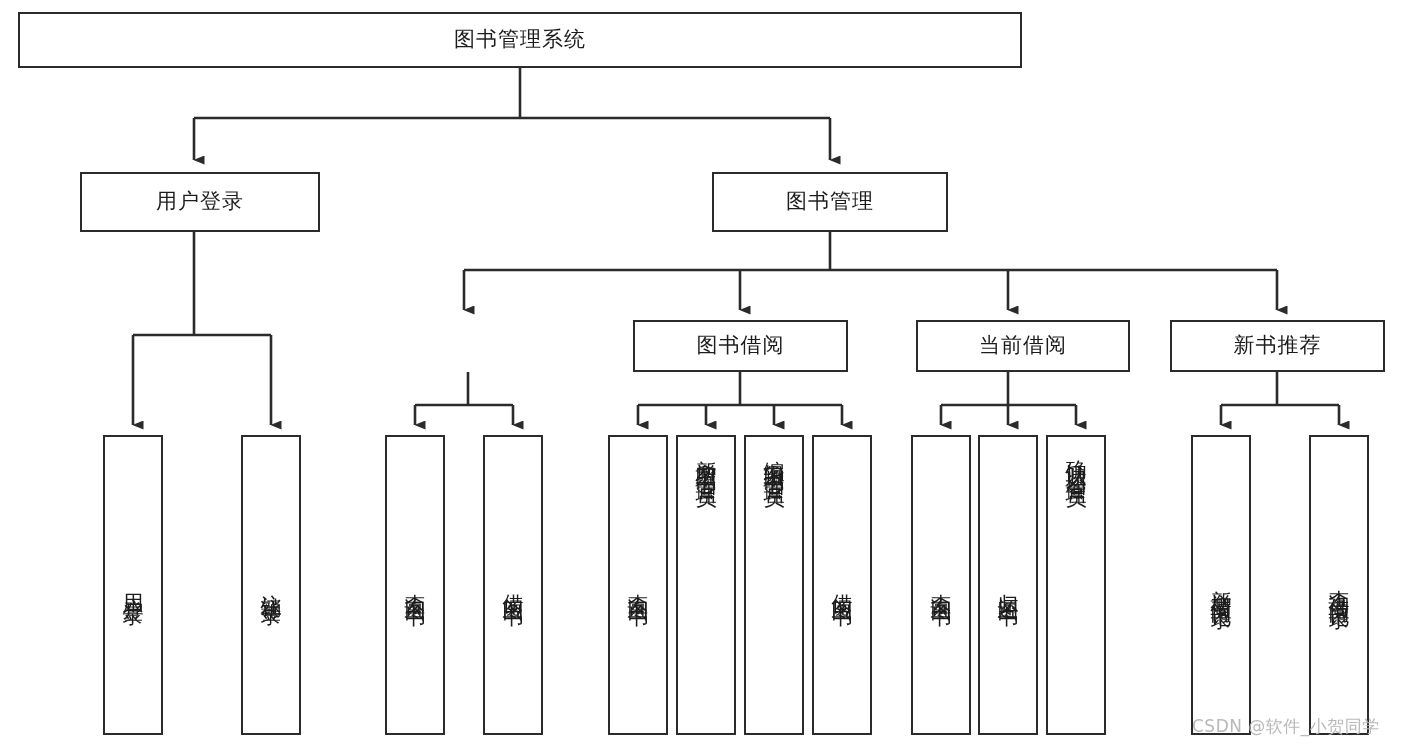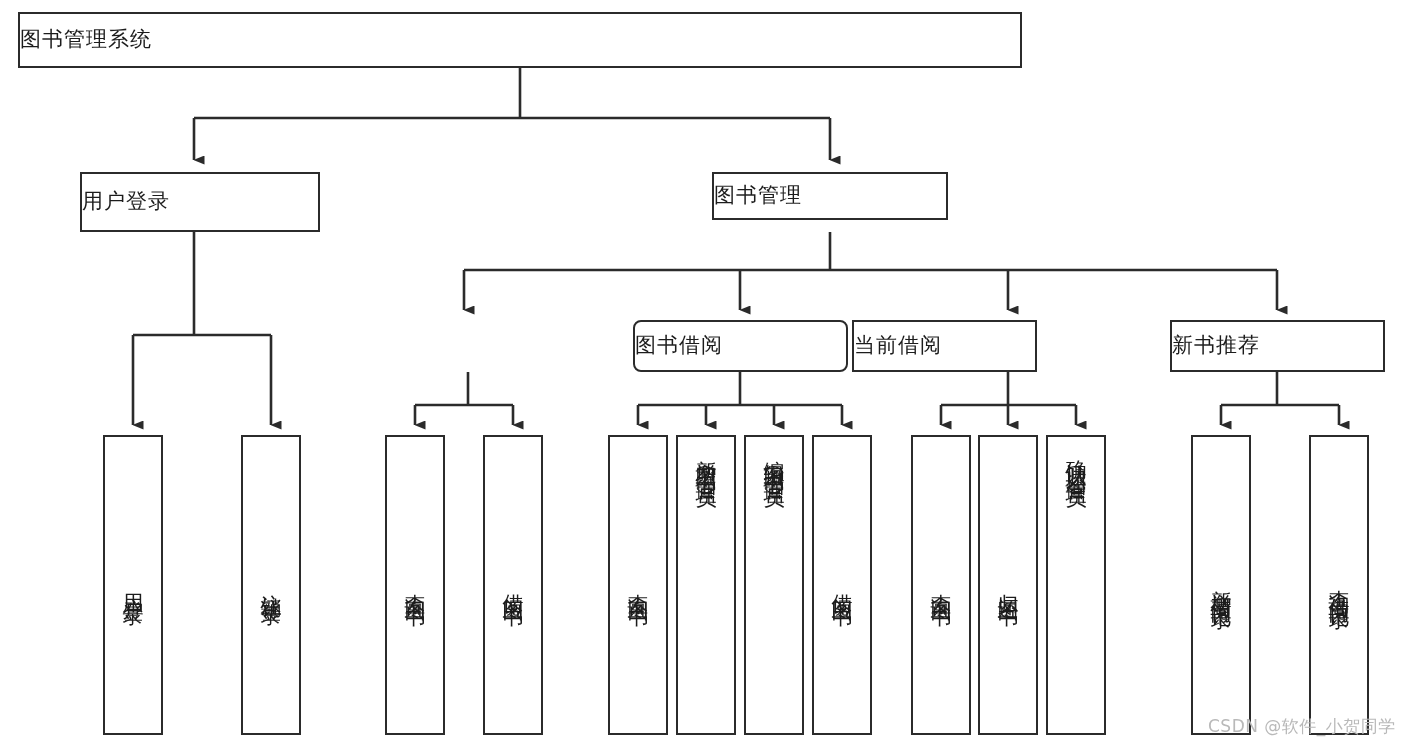--- a/index.html
+++ b/index.html
@@ -18,20 +18,21 @@
     background: #ffffff;
     overflow: hidden;
   }
   .node {
     position: absolute;
     box-sizing: border-box;
     background: #ffffff;
     border: 2.5px solid #2b2b2b;
     display: flex;
     align-items: center;
+    justify-content: center;
     color: #1c1c1c;
   }
   .node.horiz .node-label {
     font-size: 21px;
     line-height: 1.1;
     letter-spacing: 1px;
     white-space: nowrap;
   }
   .node.vert {
     align-items: flex-start;
@@ -121,28 +122,28 @@
     </g>
   </svg>
 
   <div class="node horiz" style="left:18px; top:12px; width:1004px; height:56px;">
     <span class="node-label">图书管理系统</span>
   </div>
 
   <div class="node horiz" style="left:80px; top:172px; width:240px; height:60px;">
     <span class="node-label">用户登录</span>
   </div>
-  <div class="node horiz" style="left:712px; top:172px; width:236px; height:48px;">
+  <div class="node horiz" style="left:712px; top:172px; width:236px; height:60px;">
     <span class="node-label">图书管理</span>
   </div>
 
-  <div class="node horiz" style="left:633px; top:320px; width:215px; height:52px;border-radius:8px;">
+  <div class="node horiz" style="left:633px; top:320px; width:215px; height:52px;">
     <span class="node-label">图书借阅</span>
   </div>
-  <div class="node horiz" style="left:852px; top:320px; width:185px; height:52px;">
+  <div class="node horiz" style="left:916px; top:320px; width:214px; height:52px;">
     <span class="node-label">当前借阅</span>
   </div>
   <div class="node horiz" style="left:1170px; top:320px; width:215px; height:52px;">
     <span class="node-label">新书推荐</span>
   </div>
 
   <div class="node vert center-text" style="left:103px; top:435px; width:60px; height:300px;">
     <span class="node-label">用户登录</span>
   </div>
   <div class="node vert center-text" style="left:241px; top:435px; width:60px; height:300px;">
@@ -179,15 +180,15 @@
     <span class="node-label">确认归还（管理员）</span>
   </div>
 
   <div class="node vert center-text" style="left:1191px; top:435px; width:60px; height:300px;">
     <span class="node-label">新增借阅记录</span>
   </div>
   <div class="node vert center-text" style="left:1309px; top:435px; width:60px; height:300px;">
     <span class="node-label">查询借阅记录</span>
   </div>
 
-  <div class="watermark" style="left:1192px; top:715px;padding-left:16px;">CSDN @软件_小贺同学</div>
+  <div class="watermark" style="left:1192px; top:715px;">CSDN @软件_小贺同学</div>
 
 </div>
 
 </body></html>

